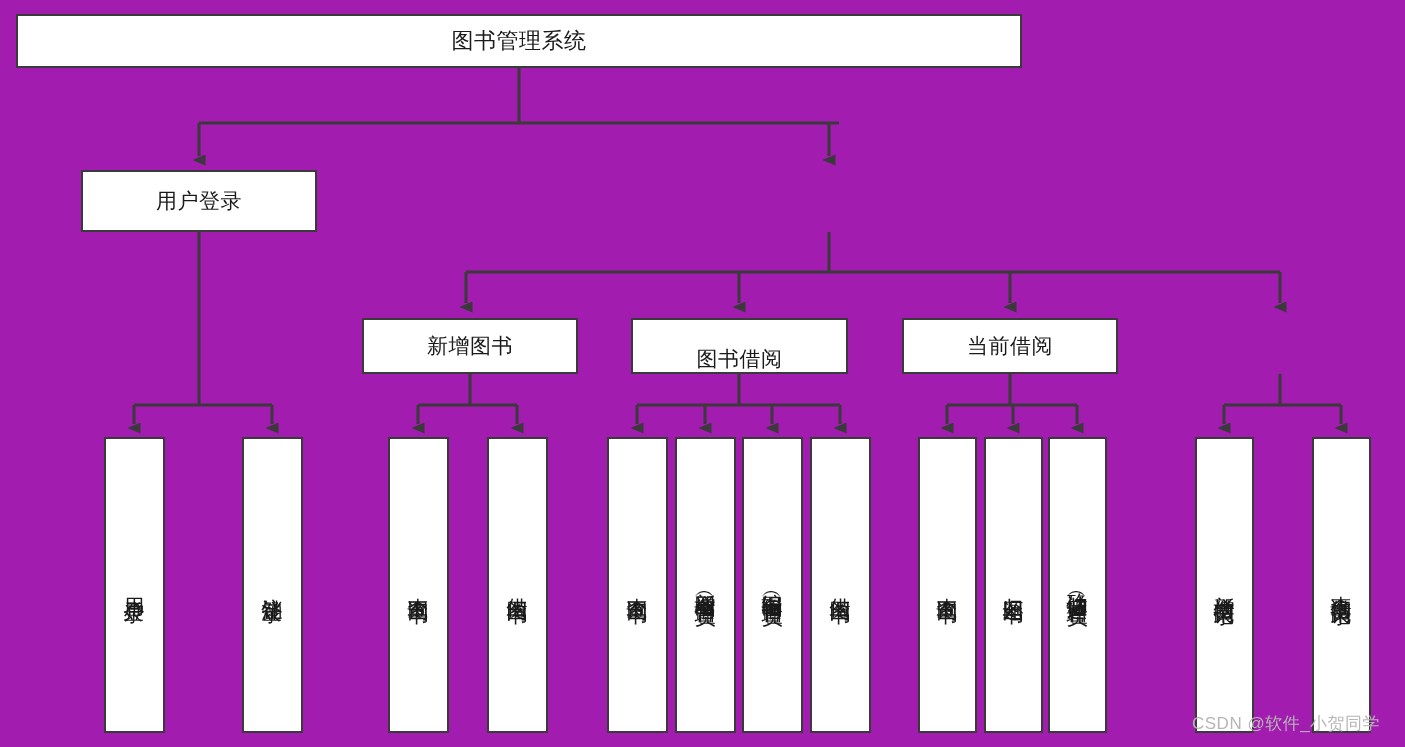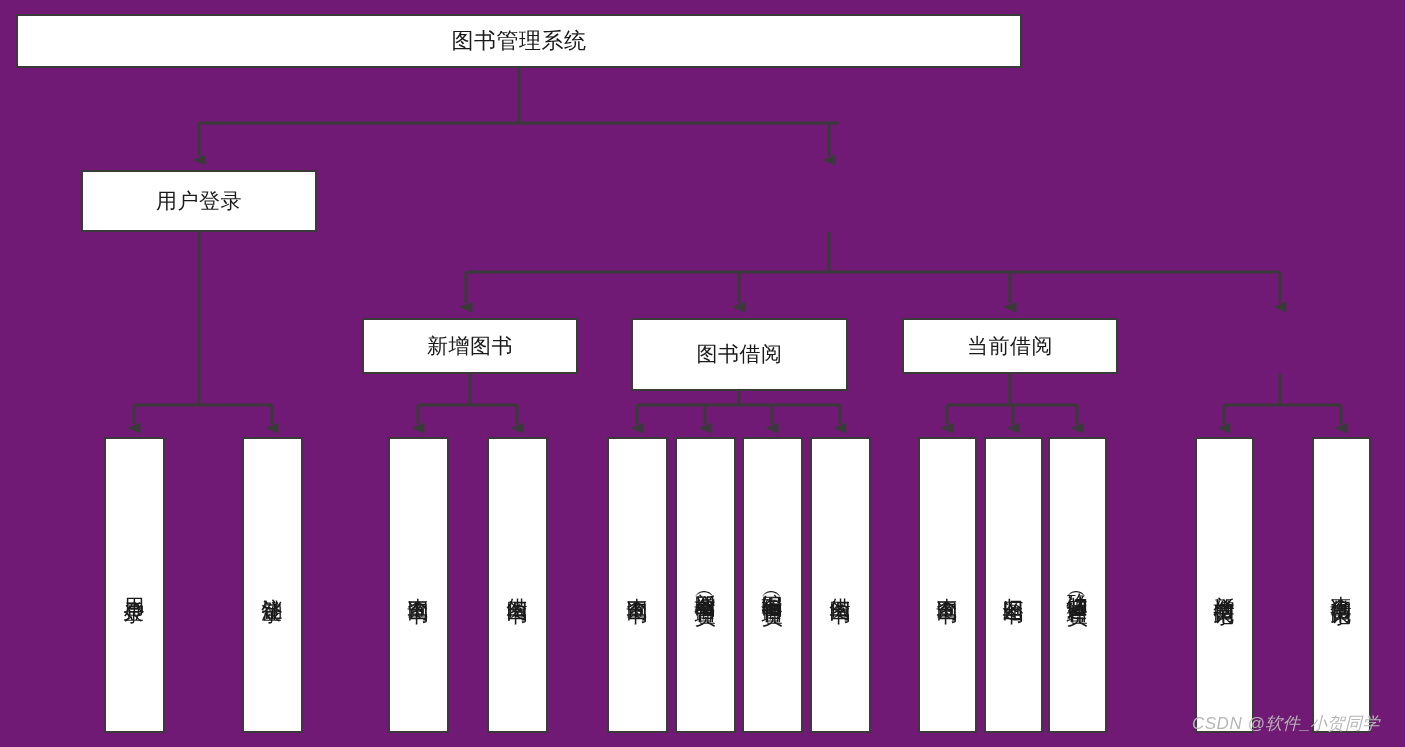--- a/index.html
+++ b/index.html
@@ -7,21 +7,21 @@
     padding: 0;
     background: #ffffff;
   }
   body {
     font-family: "Liberation Sans", "DejaVu Sans", sans-serif;
   }
   #canvas {
     position: relative;
     width: 1405px;
     height: 747px;
-    background: #701a75;
+    background: #a21caf;
     overflow: hidden;
   }
   #wires {
     position: absolute;
     left: 0;
     top: 0;
     width: 1405px;
     height: 747px;
     pointer-events: none;
   }
@@ -60,21 +60,20 @@
     letter-spacing: 2px;
     line-height: 1.1;
     max-height: 268px;
   }
   .watermark {
     position: absolute;
     font-size: 17px;
     color: #b6b6b6;
     white-space: nowrap;
     letter-spacing: 0.5px;
-    font-style: italic;
   }
 </style>
 </head>
 <body>
 
 <div id="canvas">
 
   <svg id="wires" viewBox="0 0 1405 747" width="1405" height="747" xmlns="http://www.w3.org/2000/svg">
     <defs>
       <marker id="arrowhead" markerWidth="11" markerHeight="13" refX="1.5" refY="6.5" orient="auto" markerUnits="userSpaceOnUse">
@@ -140,21 +139,21 @@
     <span class="node-label">图书管理系统</span>
   </div>
 
   <div class="node horiz" style="left:81px; top:170px; width:236px; height:62px;">
     <span class="node-label">用户登录</span>
   </div>
 
   <div class="node horiz" style="left:362px; top:318px; width:216px; height:56px;">
     <span class="node-label">新增图书</span>
   </div>
-  <div class="node horiz" style="left:631px; top:318px; width:217px; height:73px;">
+  <div class="node horiz" style="left:631px; top:318px; width:217px; height:56px;align-items:flex-end;">
     <span class="node-label">图书借阅</span>
   </div>
   <div class="node horiz" style="left:902px; top:318px; width:216px; height:56px;">
     <span class="node-label">当前借阅</span>
   </div>
 
   <div class="node vert" style="left:104px; top:437px; width:61px; height:296px;">
     <span class="node-label">用户登录</span>
   </div>
   <div class="node vert" style="left:242px; top:437px; width:61px; height:296px;">

